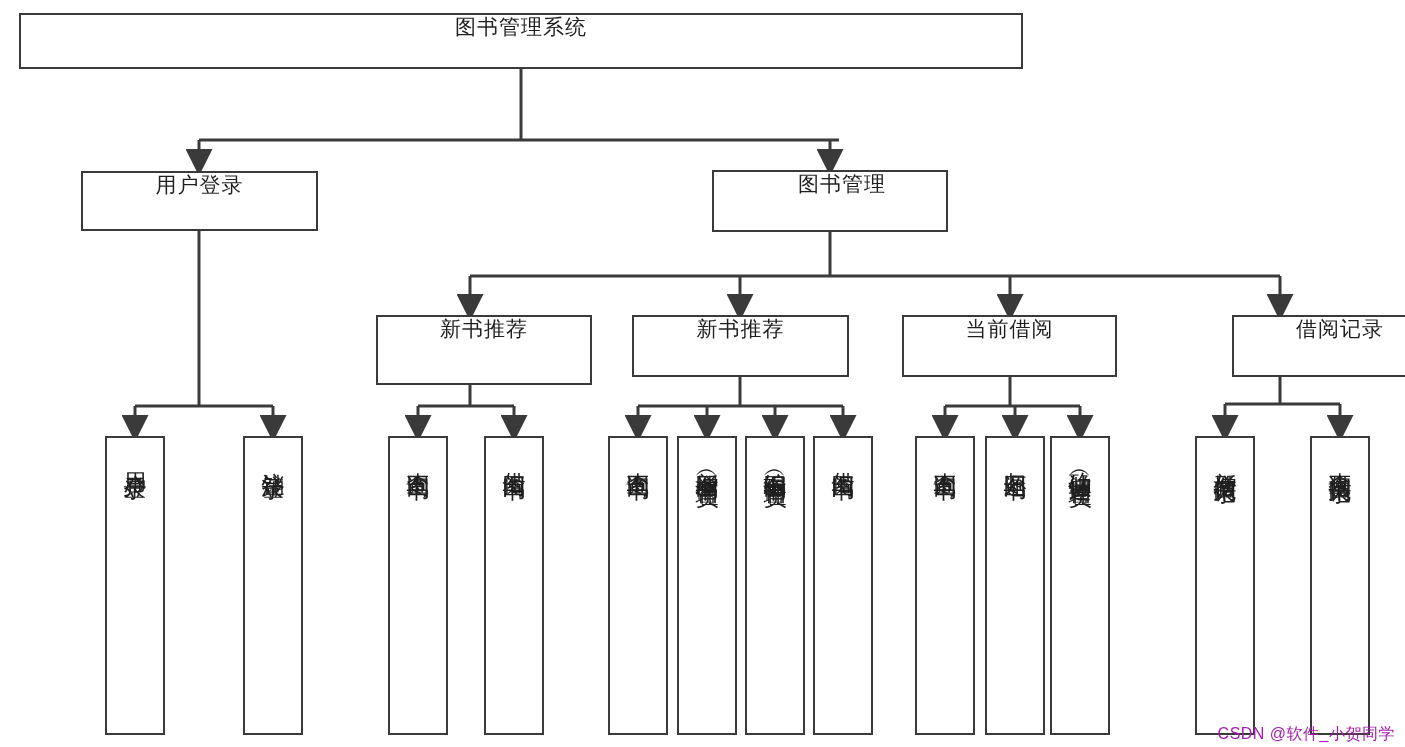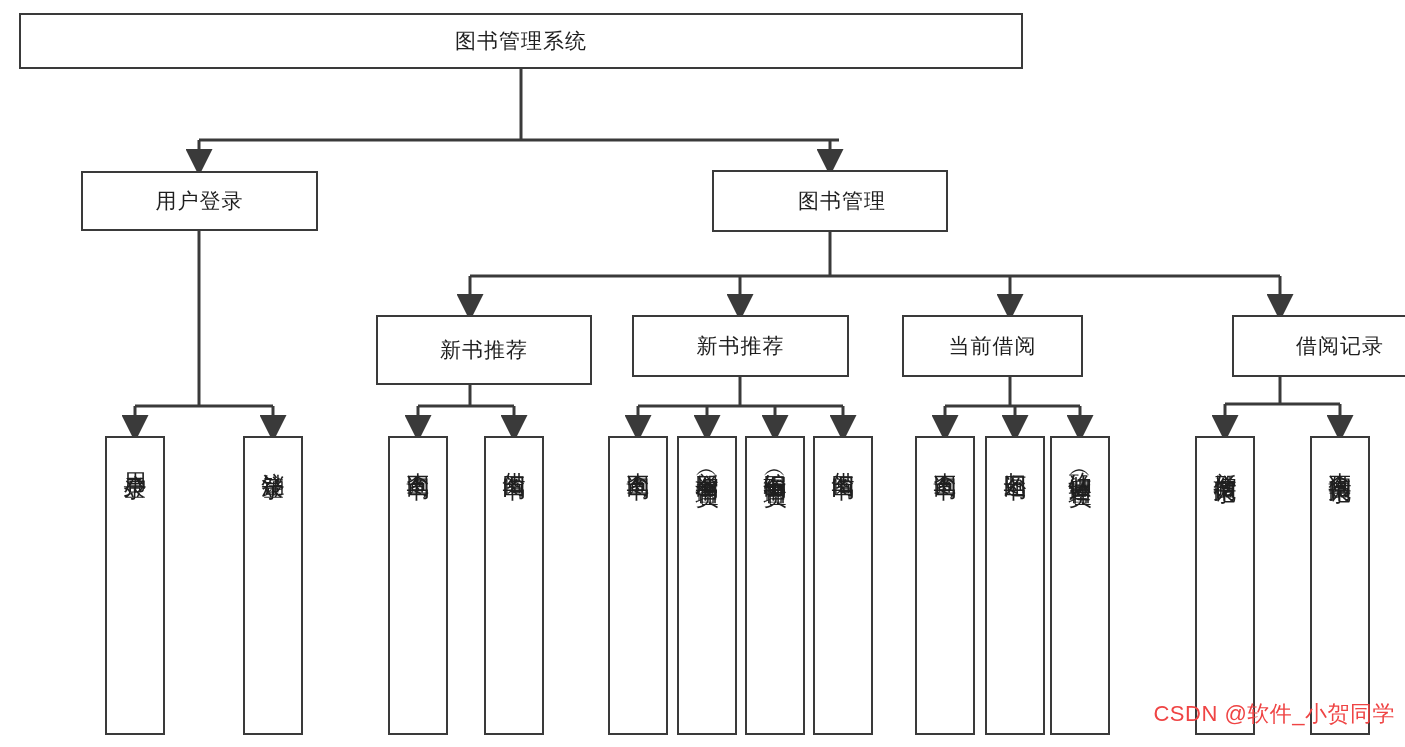--- a/index.html
+++ b/index.html
@@ -19,21 +19,21 @@
     left:0;top:0;
     width:1405px;height:747px;
     pointer-events:none;
   }
   .node{
     position:absolute;
     box-sizing:border-box;
     background:#ffffff;
     border:2.5px solid #3a3a3a;
     display:flex;
-    align-items:center;
+    align-items:flex-start;
     justify-content:center;
     z-index:2;
   }
   .node .lbl{
     font-size:21px;
     line-height:1.15;
     letter-spacing:1px;
     color:#1f1f1f;
     white-space:nowrap;
     user-select:none;
@@ -48,23 +48,23 @@
     text-orientation:upright;
     font-size:23px;
     line-height:1.18;
     letter-spacing:2px;
     white-space:normal;
     max-height:690px;
   }
   #watermark{
     position:absolute;
     right:10px;
-    bottom:18px;
-    font-size:22px;
-    color:#ef4444;
+    bottom:2px;
+    font-size:16px;
+    color:#a21caf;
     letter-spacing:0.5px;
     z-index:3;
     user-select:none;
     white-space:nowrap;
   }
 </style>
 </head>
 <body>
 
 <div id="stage">
@@ -129,21 +129,21 @@
   <div class="node" style="left:712px;top:170px;width:236px;height:62px;padding-left:24px;">
     <span class="lbl">图书管理</span>
   </div>
 
   <div class="node" style="left:376px;top:315px;width:216px;height:70px;">
     <span class="lbl">新书推荐</span>
   </div>
   <div class="node" style="left:632px;top:315px;width:217px;height:62px;">
     <span class="lbl">新书推荐</span>
   </div>
-  <div class="node" style="left:902px;top:315px;width:181px;height:62px;">
+  <div class="node" style="left:902px;top:315px;width:215px;height:62px;">
     <span class="lbl">当前借阅</span>
   </div>
   <div class="node" style="left:1232px;top:315px;width:216px;height:62px;">
     <span class="lbl">借阅记录</span>
   </div>
 
   <div class="node leaf" style="left:105px;top:436px;width:60px;height:299px;">
     <span class="lbl">用户登录</span>
   </div>
   <div class="node leaf" style="left:243px;top:436px;width:60px;height:299px;">

